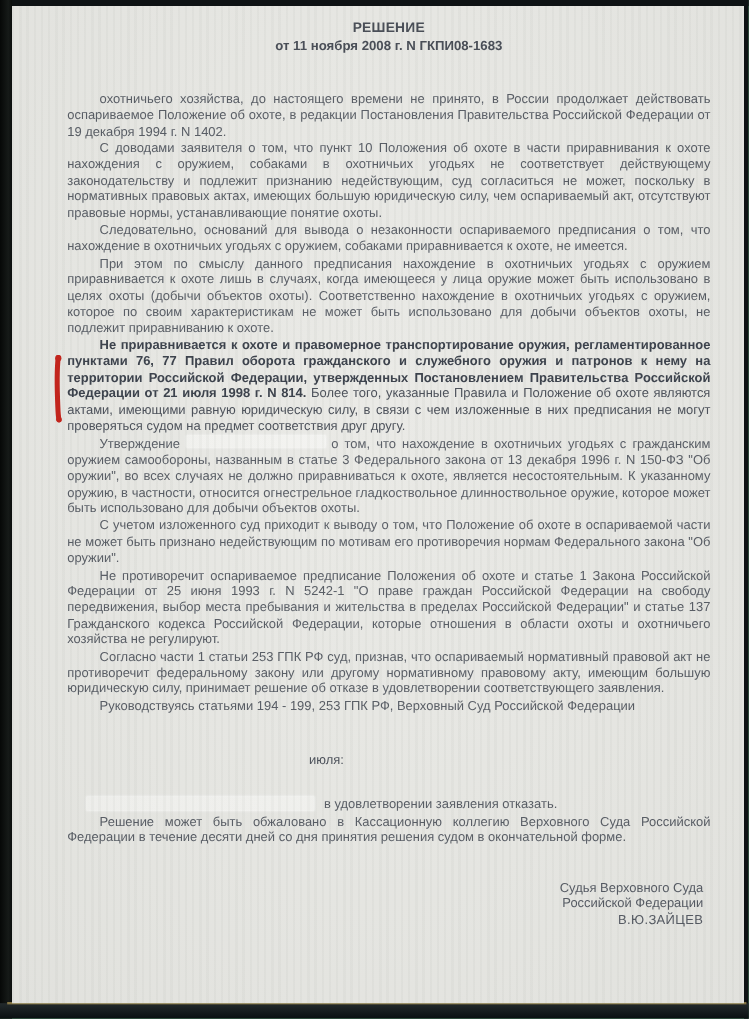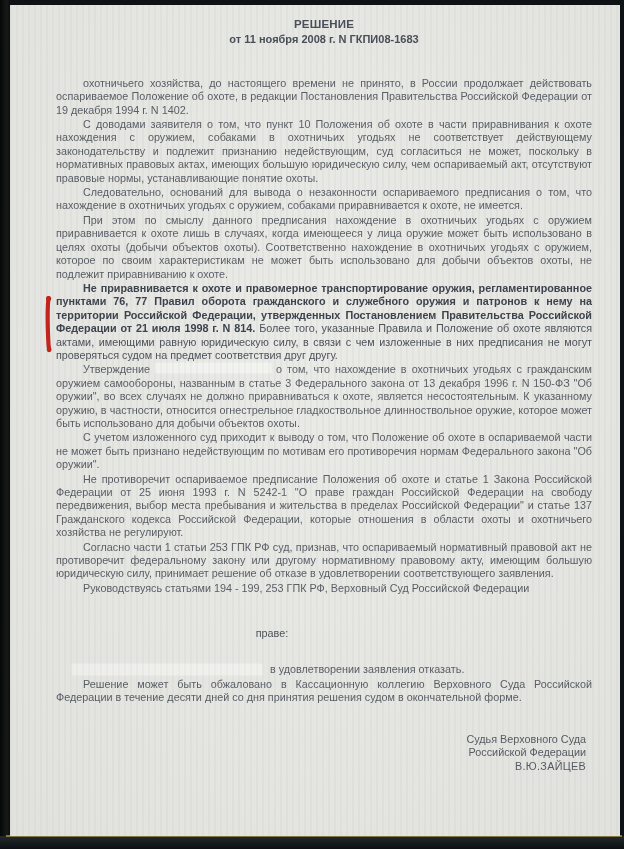--- a/index.html
+++ b/index.html
@@ -84,21 +84,21 @@
 
     <p class="para">
       <span>Утверждение</span><span class="redact redact-applicant"></span><span>о том, что нахождение в охотничьих угодьях с гражданским оружием самообороны, названным в статье 3 Федерального закона от 13 декабря 1996 г. N 150-ФЗ "Об оружии", во всех случаях не должно приравниваться к охоте, является несостоятельным. К указанному оружию, в частности, относится огнестрельное гладкоствольное длинноствольное оружие, которое может быть использовано для добычи объектов охоты.</span>
     </p>
 
     <p class="para">С учетом изложенного суд приходит к выводу о том, что Положение об охоте в оспариваемой части не может быть признано недействующим по мотивам его противоречия нормам Федерального закона "Об оружии".</p>
     <p class="para">Не противоречит оспариваемое предписание Положения об охоте и статье 1 Закона Российской Федерации от 25 июня 1993 г. N 5242-1 "О праве граждан Российской Федерации на свободу передвижения, выбор места пребывания и жительства в пределах Российской Федерации" и статье 137 Гражданского кодекса Российской Федерации, которые отношения в области охоты и охотничьего хозяйства не регулируют.</p>
     <p class="para">Согласно части 1 статьи 253 ГПК РФ суд, признав, что оспариваемый нормативный правовой акт не противоречит федеральному закону или другому нормативному правовому акту, имеющим большую юридическую силу, принимает решение об отказе в удовлетворении соответствующего заявления.</p>
     <p class="para">Руководствуясь статьями 194 - 199, 253 ГПК РФ, Верховный Суд Российской Федерации</p>
 
-    <div class="ruling-word">праве:</div>
+    <div class="ruling-word">июля:</div>
 
     <p class="para ruling-line">
       <span class="redact redact-ruling"></span><span>в удовлетворении заявления отказать.</span>
     </p>
 
     <p class="para appeal">Решение может быть обжаловано в Кассационную коллегию Верховного Суда Российской Федерации в течение десяти дней со дня принятия решения судом в окончательной форме.</p>
 
     <div class="signature">
       <div>Судья Верховного Суда</div>
       <div>Российской Федерации</div>

